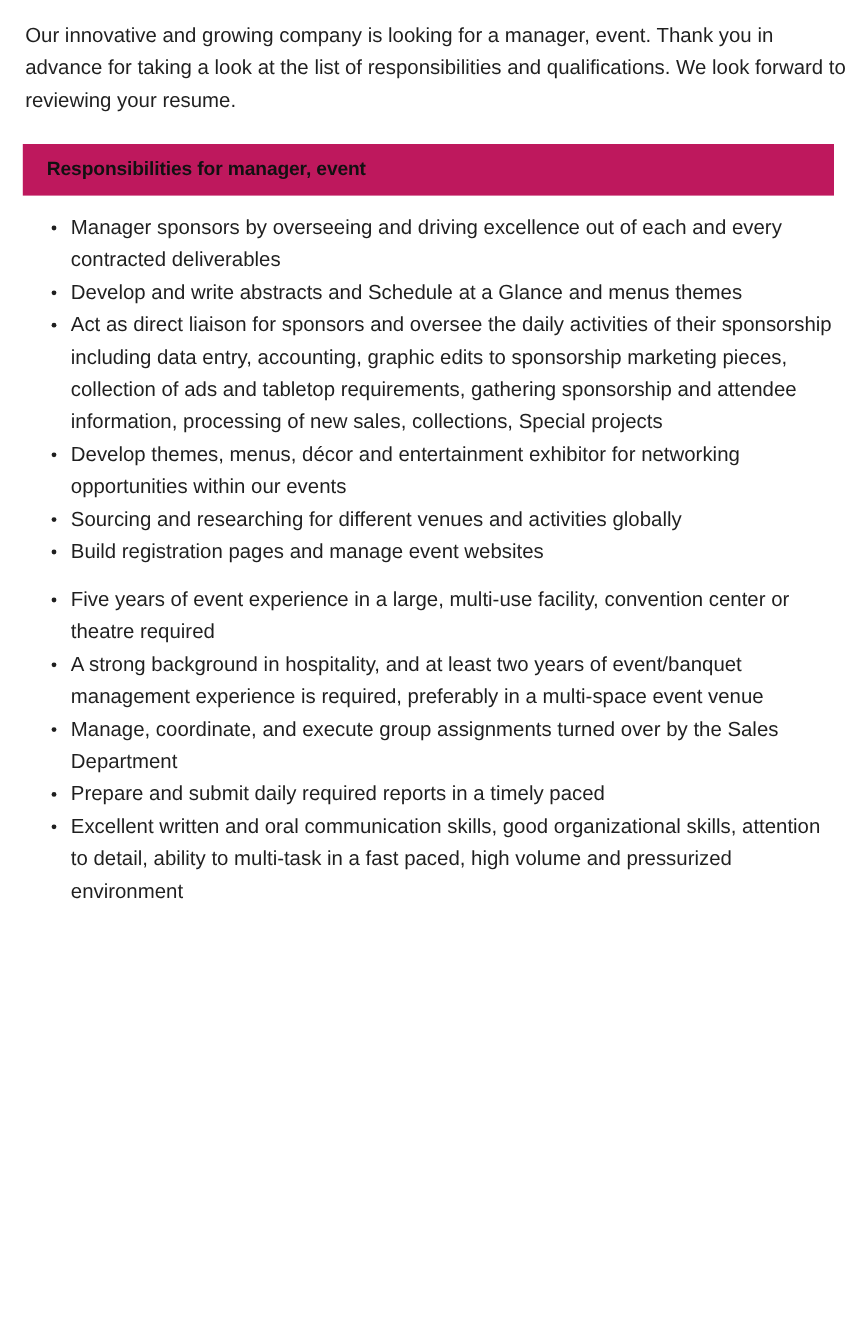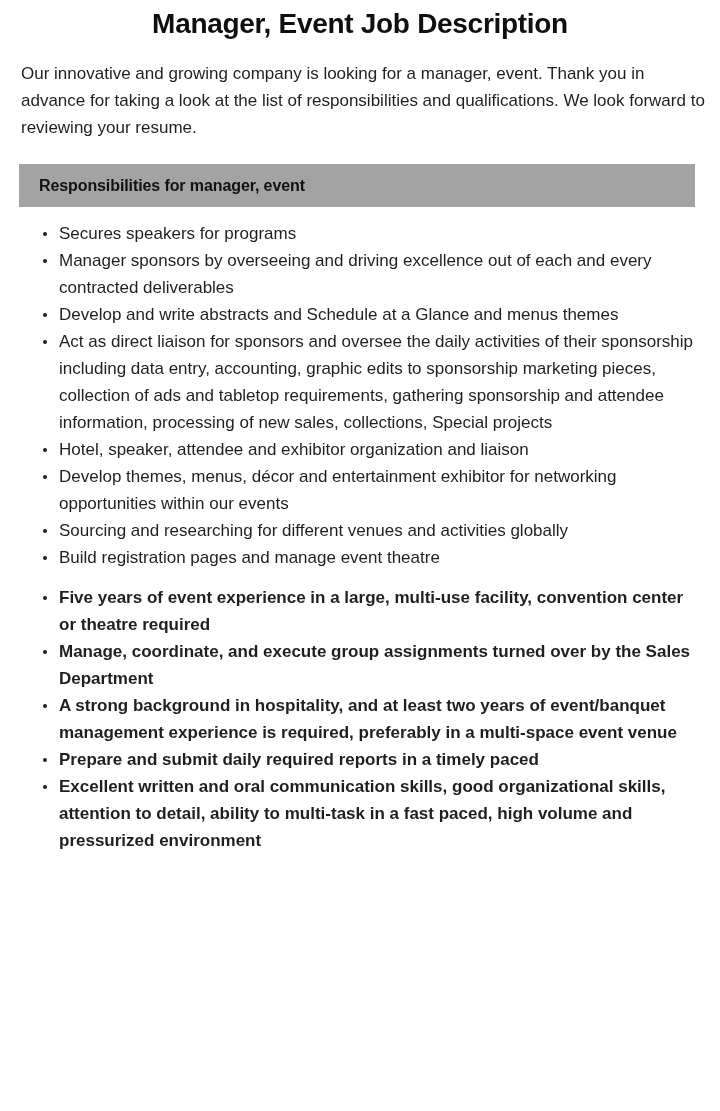--- a/index.html
+++ b/index.html
@@ -30,21 +30,21 @@
     color: #0f0f0f;
   }
   .intro {
     font-size: 17px;
     line-height: 27px;
     margin: 16px 0 0 0;
     padding: 0 13px 0 21px;
     color: #1f1f1f;
   }
   .section-header {
-    background: #a3a3a3;
+    background: #be185d;
     margin: 23px 25px 0 19px;
     padding: 11px 0 11px 20px;
     font-size: 16px;
     font-weight: bold;
     letter-spacing: -0.1px;
     color: #111111;
     line-height: 21px;
   }
   ul.bullets {
     list-style: none;
@@ -64,47 +64,43 @@
     position: absolute;
     left: 0;
     top: 12px;
     width: 4px;
     height: 4px;
     border-radius: 50%;
     background: #1f1f1f;
   }
   .qualifications-list {
     margin-top: 12px;
-    font-weight: bold;
   }
 </style>
 </head>
 <body>
 
 <div class="page">
 
-  <h1 class="doc-title">Manager, Event Job Description</h1>
 
   <p class="intro">Our innovative and growing company is looking for a manager, event. Thank you in advance for taking a look at the list of responsibilities and qualifications. We look forward to reviewing your resume.</p>
 
   <div class="section-header">Responsibilities for manager, event</div>
 
   <ul class="bullets">
-    <li>Secures speakers for programs</li>
     <li>Manager sponsors by overseeing and driving excellence out of each and every contracted deliverables</li>
     <li>Develop and write abstracts and Schedule at a Glance and menus themes</li>
     <li>Act as direct liaison for sponsors and oversee the daily activities of their sponsorship including data entry, accounting, graphic edits to sponsorship marketing pieces, collection of ads and tabletop requirements, gathering sponsorship and attendee information, processing of new sales, collections, Special projects</li>
-    <li>Hotel, speaker, attendee and exhibitor organization and liaison</li>
     <li>Develop themes, menus, décor and entertainment exhibitor for networking opportunities within our events</li>
     <li>Sourcing and researching for different venues and activities globally</li>
-    <li>Build registration pages and manage event theatre</li>
+    <li>Build registration pages and manage event websites</li>
   </ul>
 
 
   <ul class="bullets qualifications-list">
     <li>Five years of event experience in a large, multi-use facility, convention center or theatre required</li>
+    <li>A strong background in hospitality, and at least two years of event/banquet management experience is required, preferably in a multi-space event venue</li>
     <li>Manage, coordinate, and execute group assignments turned over by the Sales Department</li>
-    <li>A strong background in hospitality, and at least two years of event/banquet management experience is required, preferably in a multi-space event venue</li>
     <li>Prepare and submit daily required reports in a timely paced</li>
     <li>Excellent written and oral communication skills, good organizational skills, attention to detail, ability to multi-task in a fast paced, high volume and pressurized environment</li>
   </ul>
 
 </div>
 
 </body></html>

